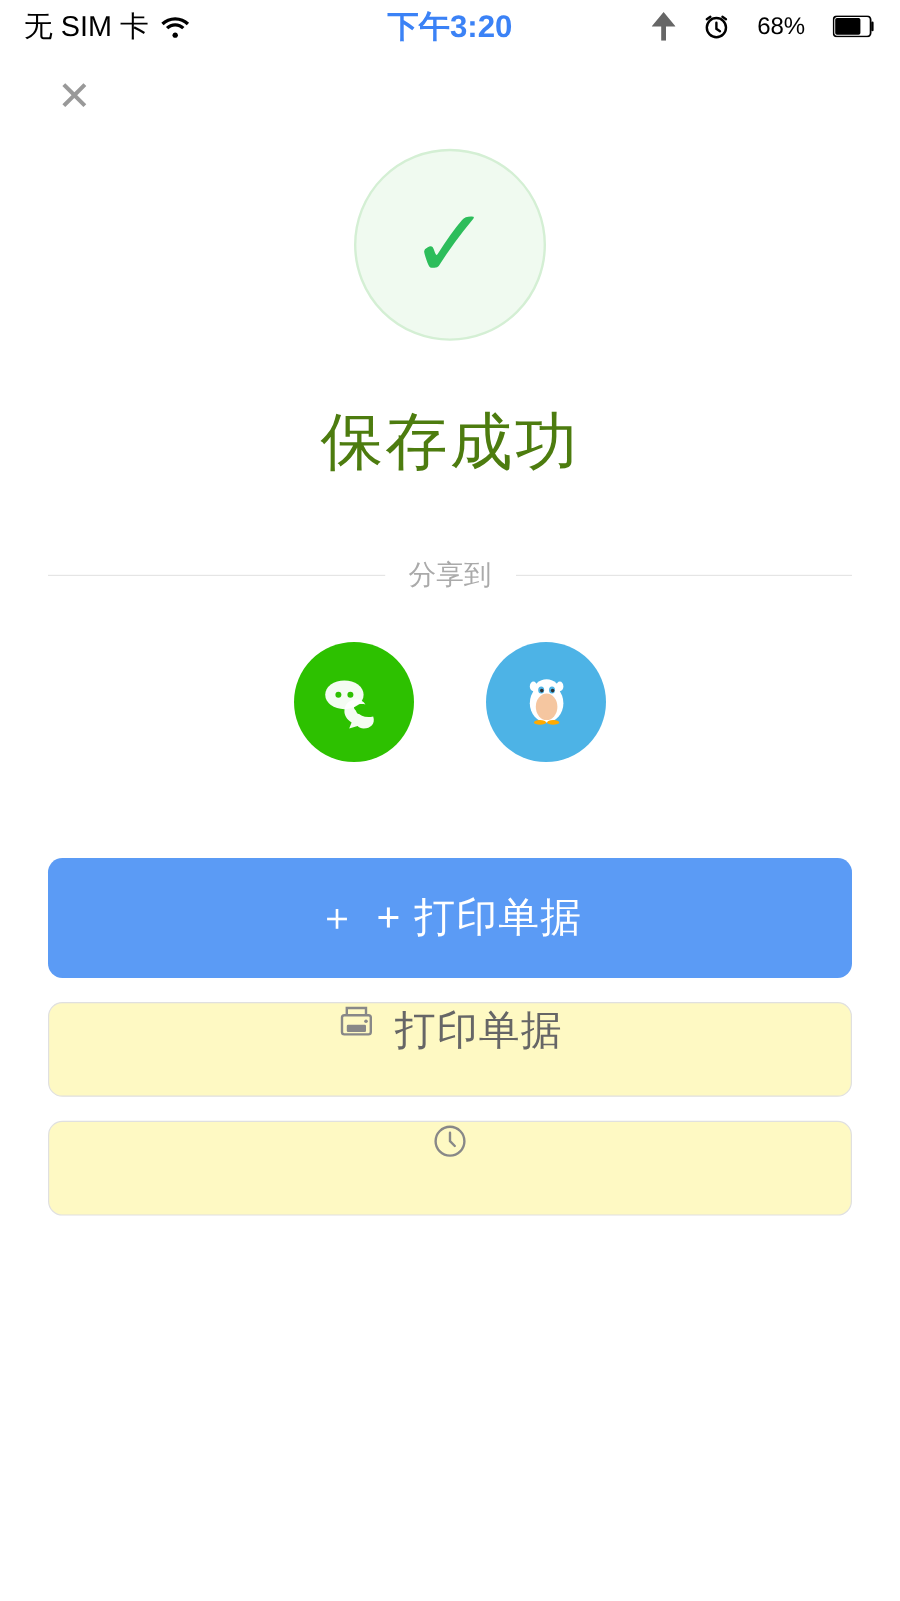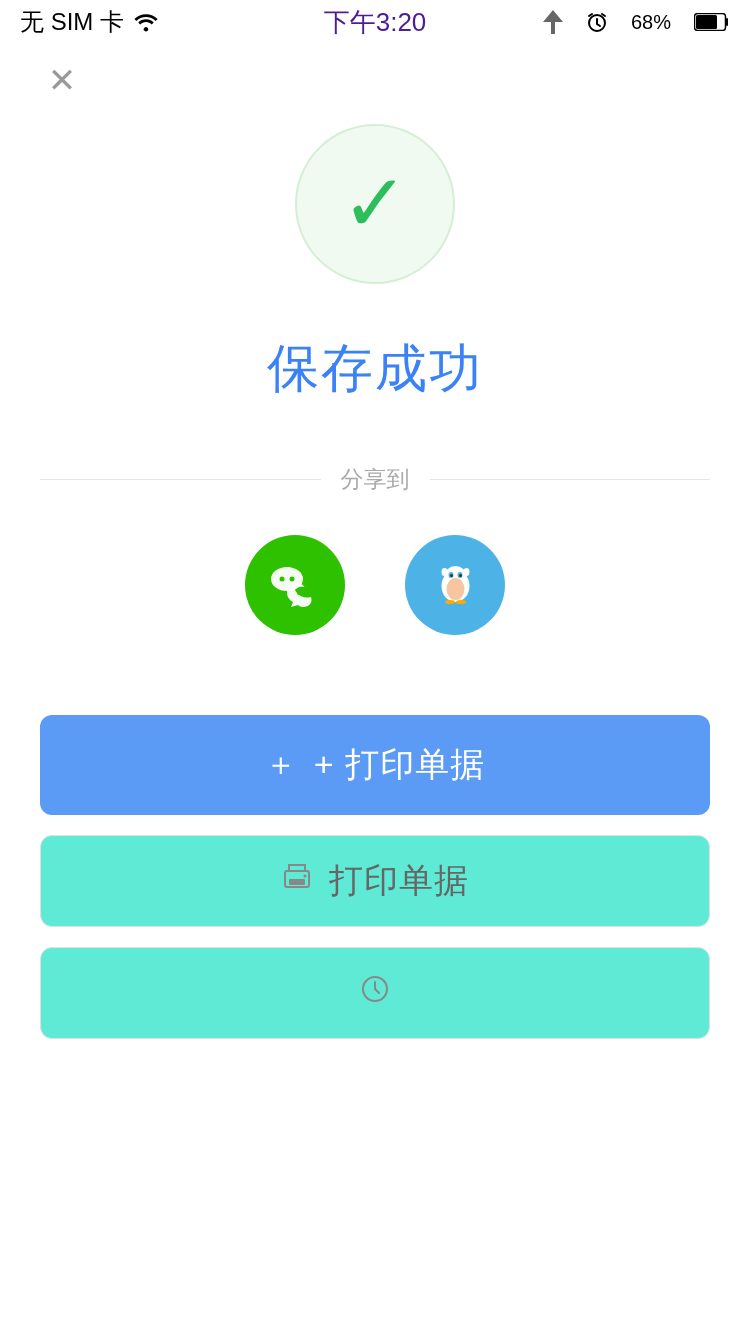--- a/index.html
+++ b/index.html
@@ -38,22 +38,22 @@
       font-size: 24px;
       font-weight: 500;
       color: #000;
     }
 
     .status-center {
       position: absolute;
       left: 50%;
       transform: translateX(-50%);
       font-size: 26px;
-      font-weight: 400;
-      color: #4c1d95;
+      font-weight: 700;
+      color: #3b82f6;
     }
 
     .status-right {
       display: flex;
       align-items: center;
       gap: 23px;
       font-size: 20px;
       color: #000;
     }
 
@@ -105,21 +105,21 @@
     .checkmark {
       font-size: 80px;
       color: #2dbd5b;
       line-height: 1;
     }
 
     
     .success-title {
       font-size: 52px;
       font-weight: 400;
-      color: #3b82f6;
+      color: #4d7c0f;
       margin-bottom: 60px;
       letter-spacing: 2px;
     }
 
     
     .share-section {
       width: 100%;
       padding: 0 40px;
       margin-bottom: 50px;
     }
@@ -203,29 +203,29 @@
       cursor: pointer;
       display: flex;
       align-items: center;
       justify-content: center;
       gap: 16px;
       letter-spacing: 1px;
     }
 
     .btn-secondary {
       width: 100%;
-      height: 92px;
-      background: #5eead4;
+      height: 79px;
+      background: #fef9c3;
       border: 1px solid #e0e0e0;
       border-radius: 12px;
       font-size: 34px;
       color: #666666;
       cursor: pointer;
       display: flex;
-      align-items: center;
+      align-items: flex-start;
       justify-content: center;
       gap: 16px;
       letter-spacing: 1px;
     }
 
     .btn-icon {
       font-size: 32px;
     }
   </style>
 </head>

